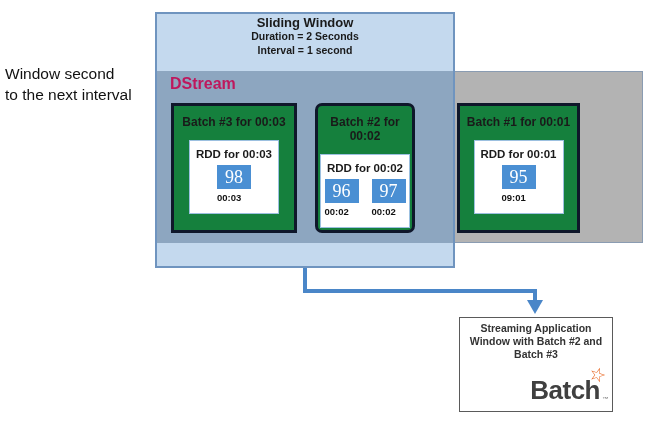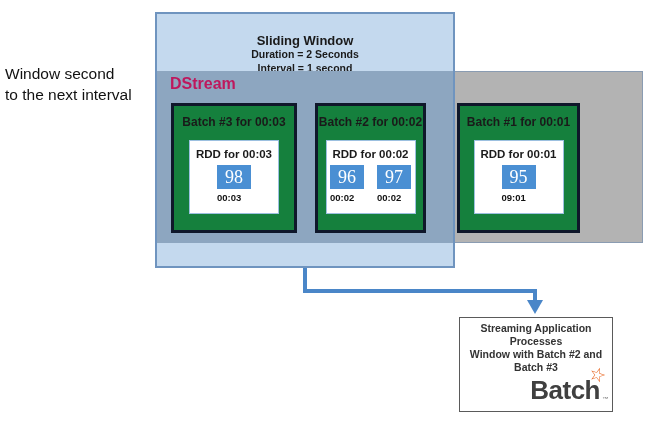--- a/index.html
+++ b/index.html
@@ -23,21 +23,21 @@
   }
   
   .window-top {
     position: absolute;
     left: 155px; top: 12px;
     width: 300px; height: 59px;
     background: #c4d9ee;
     z-index: 2;
     text-align: center;
   }
-  .window-title { padding-top: 21px; font-size: 13px; font-weight: 700; color: #1a1a1a; }
+  .window-title { padding-top: 3px; font-size: 13px; font-weight: 700; color: #1a1a1a; }
   .window-sub  { font-size: 10.5px; font-weight: 600; color: #1a1a1a; line-height: 13.5px; }
   .dstream-box {
     position: absolute;
     left: 155px; top: 71px;
     width: 488px; height: 172px;
     background: #b3b3b3;
     border: 1px solid #8a9cb2;
     z-index: 1;
   }
   .window-mid {
@@ -74,21 +74,21 @@
   
   .batch {
     position: absolute;
     top: 103px; height: 130px;
     background: #15803d;
     border: 3px solid #0f172a;
     z-index: 3;
     text-align: center;
   }
   .batch.b3 { left: 171px; width: 126px; }
-  .batch.b2 { left: 315px; width: 111px; }
+  .batch.b2 { left: 315px; width: 100px; border-radius: 7px; }
   .batch.b1 { left: 457px; width: 123px; }
   .batch-title { margin-top: 9px; font-size: 12px; font-weight: 600; color: #1a1a1a; }
   .rdd-box {
     margin: 11px auto 0 auto;
     width: 90px; height: 74px;
     background: #ffffff;
     border: 1px solid #9cc0e0;
   }
   .rdd-title { margin-top: 7px; font-size: 11.5px; font-weight: 600; color: #1a1a1a; }
   .cells-row {
@@ -223,21 +223,20 @@
   <div class="window-border"></div>
 
   <svg class="flow-arrow" width="250" height="50" viewBox="0 0 250 50">
     <path d="M7,1 L7,24 L237,24 L237,34" fill="none" stroke="#4a86c8" stroke-width="4"></path>
     <polygon points="229,33 245,33 237,47" fill="#4a86c8"></polygon>
   </svg>
 
   <div class="app-box">
     <div class="app-text">
       <div>Streaming Application</div>
-      <div>Processes</div>
       <div>Window with Batch #2 and</div>
       <div>Batch #3</div>
     </div>
     <div class="spark-logo">
       <span class="spark-word"><span>Batch</span><span class="spark-star">☆</span><span class="spark-tm">™</span></span>
     </div>
   </div>
 
 </div>
 

